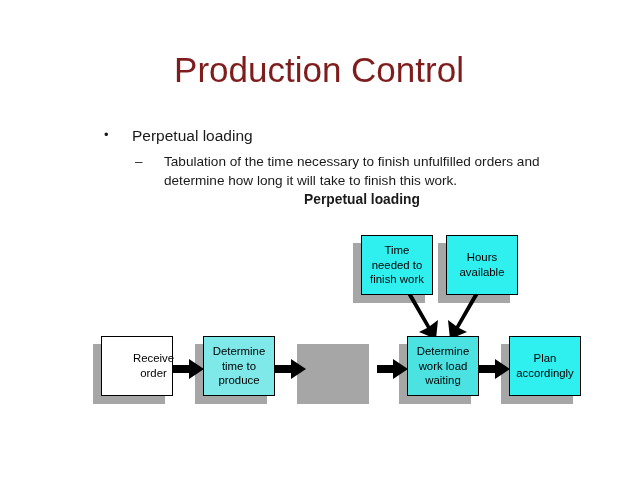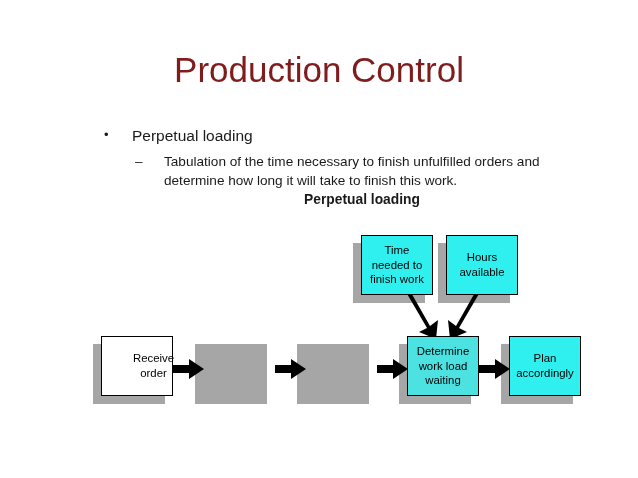--- a/index.html
+++ b/index.html
@@ -181,20 +181,23 @@
       <polygon points="4,0 13,0 34,37 42,31 40,50 23,43 31,39 10,3" fill="#000000"></polygon>
     </svg>
     <svg class="arrow-d" style="left:430px; top:289px;" width="60" height="52" viewBox="0 0 60 52">
       <polygon points="56,0 47,0 26,37 18,31 20,50 37,43 29,39 50,3" fill="#000000"></polygon>
     </svg>
 
     <div class="node" style="left:101px; top:336px; width:72px; height:60px; background:#FFFFFF;padding-left:36px;">
       <span>Receive order</span>
     </div>
 
+    <div class="node" style="left:203px; top:336px; width:72px; height:60px; background:#7FE8E8;">
+      <span>Determine time to produce</span>
+    </div>
 
 
     <div class="node" style="left:407px; top:336px; width:72px; height:60px; background:#4DE2E2;">
       <span>Determine work load waiting</span>
     </div>
 
     <div class="node" style="left:509px; top:336px; width:72px; height:60px; background:#2FEFEF;justify-content:center;">
       <span>Plan accordingly</span>
     </div>
 

